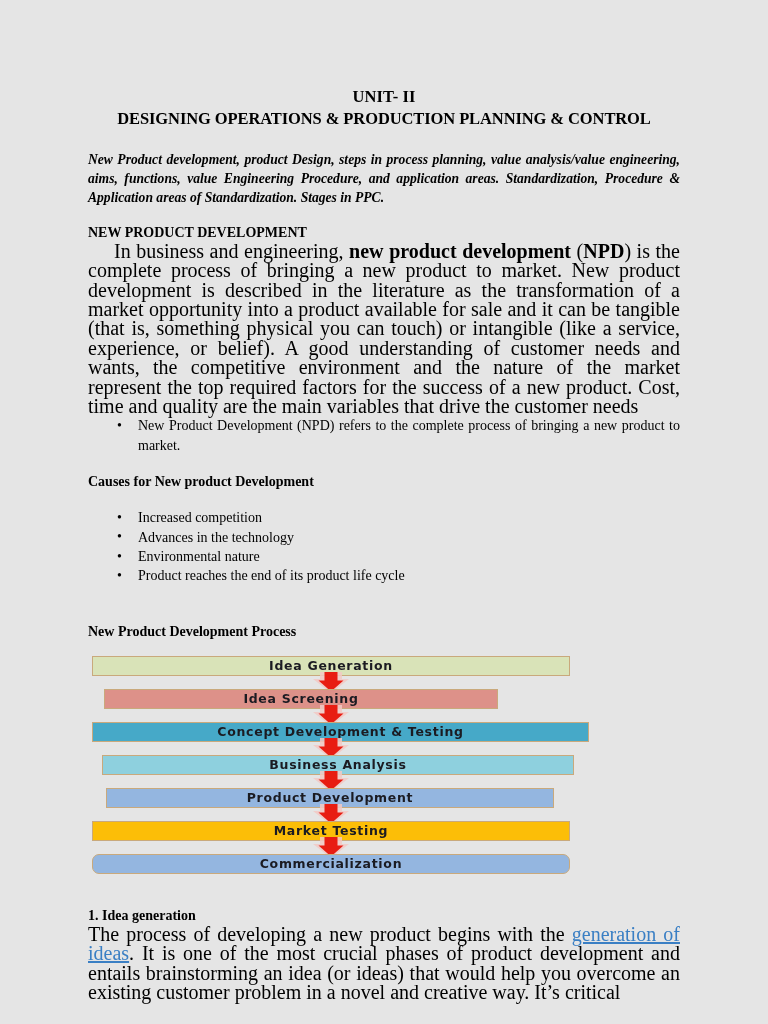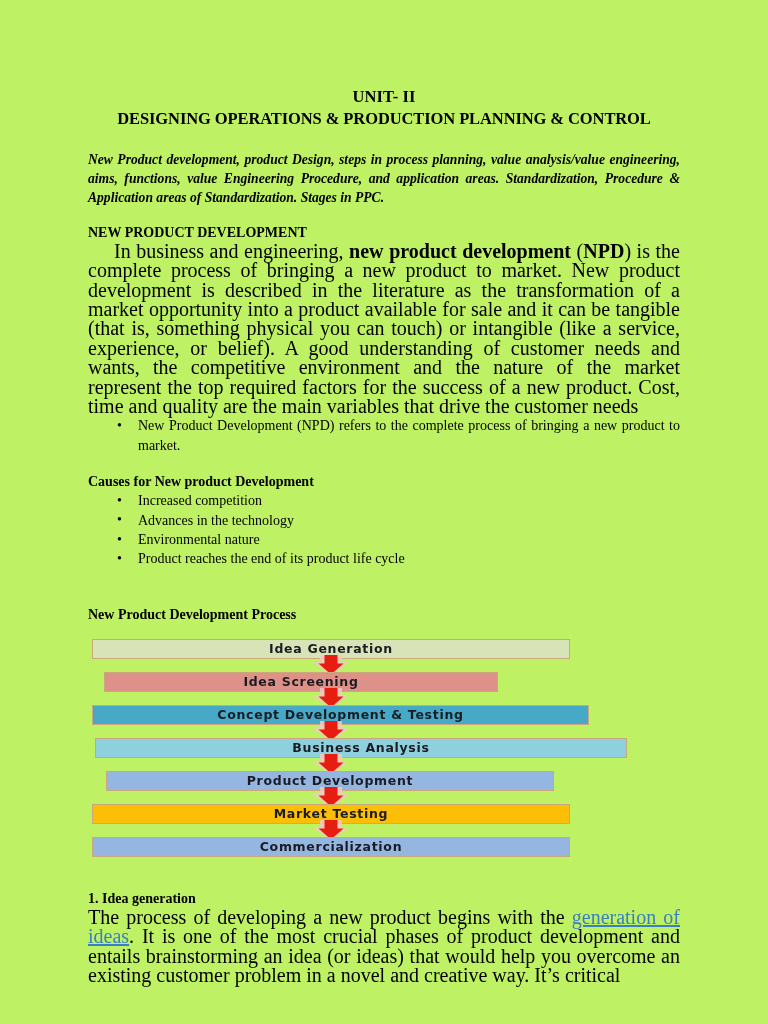--- a/index.html
+++ b/index.html
@@ -14,21 +14,21 @@
     font-family: "Liberation Serif", "DejaVu Serif", serif;
     color: #000000;
     overflow: hidden;
   }
   .page {
     position: relative;
     width: 768px;
     height: 1024px;
     box-sizing: border-box;
     padding: 86px 88px 0 88px;
-    background: #bef264;
+    background: #e5e5e5;
   }
 
   
   .doc-title {
     text-align: center;
     font-weight: bold;
     font-size: 16.5px;
     line-height: 21.5px;
     letter-spacing: 0.1px;
     margin: 0;
@@ -64,21 +64,21 @@
     line-height: 19.4px;
     text-align: justify;
     margin: 0;
   }
   .body-par.indented { text-indent: 26px; }
 
   .sub-heading {
     font-weight: bold;
     font-size: 14px;
     line-height: 19px;
-    margin: 17px 0 0 0;
+    margin: 17px 0 17px 0;
   }
 
   
   ul.bullets {
     list-style: none;
     margin: 0;
     padding: 0;
   }
   ul.bullets li {
     position: relative;
@@ -214,21 +214,21 @@
           <span class="stage-label">Concept Development &amp; Testing</span>
         </div>
         <div class="arrow-gap">
           <div class="arrow"><svg viewBox="0 0 38 22" width="38" height="22" xmlns="http://www.w3.org/2000/svg">
               <path d="M8 0 H30 V7 H37 L19 21 L1 7 H8 Z" fill="#f2c9c4" opacity="0.85"></path>
               <path d="M12.5 0 H25.5 V8.5 H31.5 L19 19.5 L6.5 8.5 H12.5 Z" fill="#e81d12"></path>
             </svg></div>
         </div>
       </div>
       <div class="stage-row">
-        <div class="stage-bar" style="background: rgb(142, 208, 222); border-color: rgb(201, 169, 124); width: 532px; margin-left: 3px;">
+        <div class="stage-bar" style="background: rgb(142, 208, 222); border-color: rgb(201, 169, 124); width: 472px; margin-left: 10px;">
           <span class="stage-label">Business Analysis</span>
         </div>
         <div class="arrow-gap">
           <div class="arrow"><svg viewBox="0 0 38 22" width="38" height="22" xmlns="http://www.w3.org/2000/svg">
               <path d="M8 0 H30 V7 H37 L19 21 L1 7 H8 Z" fill="#f2c9c4" opacity="0.85"></path>
               <path d="M12.5 0 H25.5 V8.5 H31.5 L19 19.5 L6.5 8.5 H12.5 Z" fill="#e81d12"></path>
             </svg></div>
         </div>
       </div>
       <div class="stage-row">
@@ -247,21 +247,21 @@
           <span class="stage-label">Market Testing</span>
         </div>
         <div class="arrow-gap">
           <div class="arrow"><svg viewBox="0 0 38 22" width="38" height="22" xmlns="http://www.w3.org/2000/svg">
               <path d="M8 0 H30 V7 H37 L19 21 L1 7 H8 Z" fill="#f2c9c4" opacity="0.85"></path>
               <path d="M12.5 0 H25.5 V8.5 H31.5 L19 19.5 L6.5 8.5 H12.5 Z" fill="#e81d12"></path>
             </svg></div>
         </div>
       </div>
       <div class="stage-row">
-        <div class="stage-bar" style="background: rgb(148, 182, 224); border-color: rgb(201, 169, 124); width: 478px; margin-left: 0px;">
+        <div class="stage-bar" style="background: rgb(148, 182, 224); border-color: rgb(201, 169, 124); width: 478px; margin-left: 0px; border-radius: 7px;">
           <span class="stage-label">Commercialization</span>
         </div>
       </div>
     </div>
 
   <div class="num-heading">1. Idea generation</div>
 
   <p class="body-par" style=""><span>The process of developing a new product begins with the </span><a class="link" href="#">generation of ideas</a><span>. It is one of the most crucial phases of product development and entails brainstorming an idea (or ideas) that would help you overcome an existing customer problem in a novel and creative way. It’s critical</span></p>
 
 </div>

